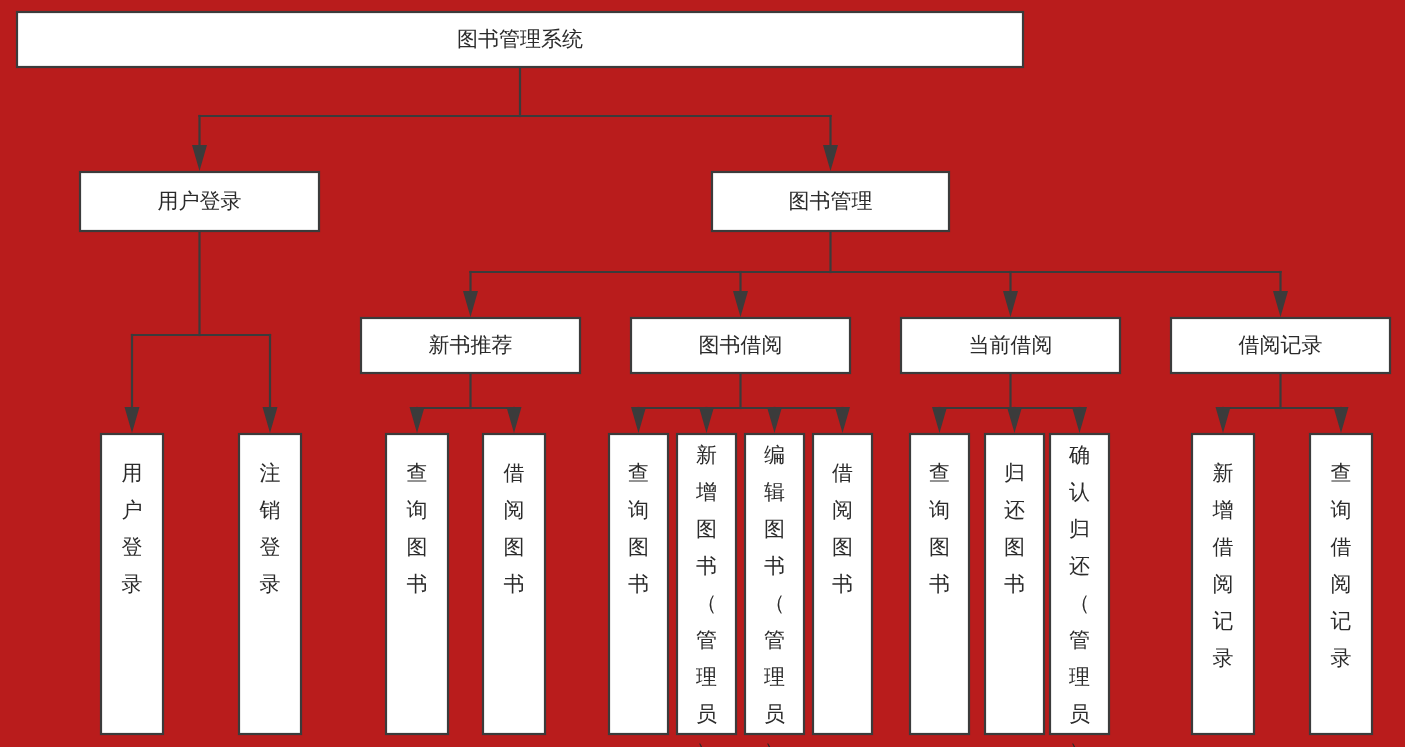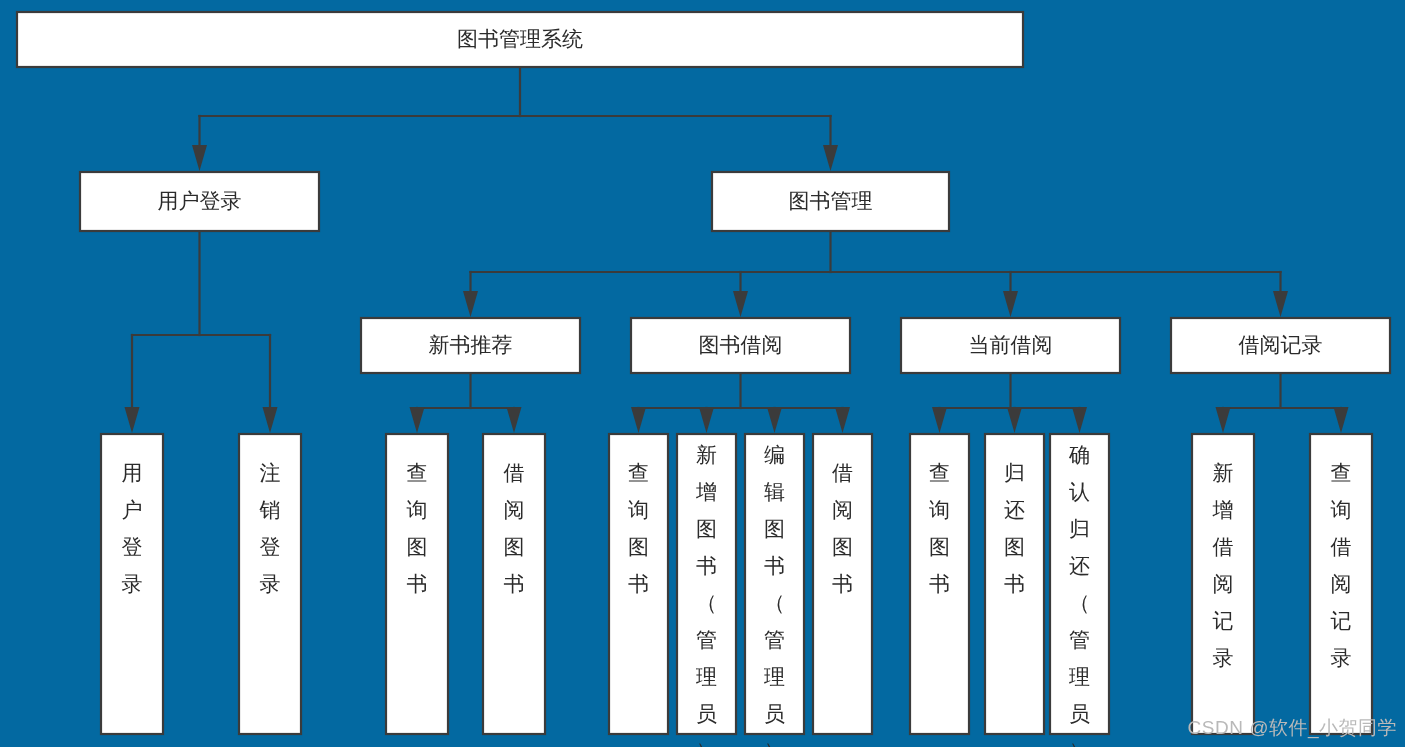--- a/index.html
+++ b/index.html
@@ -8,21 +8,21 @@
     padding: 0;
     background: #ffffff;
   }
   body {
     font-family: "Liberation Sans", "DejaVu Sans", sans-serif;
   }
   #diagram-root {
     position: relative;
     width: 1405px;
     height: 747px;
-    background: #0369a1;
+    background: #b91c1c;
     overflow: hidden;
   }
   svg.tree-canvas {
     position: absolute;
     left: 0;
     top: 0;
     width: 1405px;
     height: 747px;
     display: block;
   }
@@ -200,14 +200,13 @@
         <g>
           <rect class="node-box" x="1192" y="434" width="62" height="300"></rect>
           <text class="node-label vertical" x="1223" y="0"><tspan x="1223" y="474">新</tspan><tspan x="1223" y="511">增</tspan><tspan x="1223" y="548">借</tspan><tspan x="1223" y="585">阅</tspan><tspan x="1223" y="622">记</tspan><tspan x="1223" y="659">录</tspan></text>
         </g>
         <g>
           <rect class="node-box" x="1310" y="434" width="62" height="300"></rect>
           <text class="node-label vertical" x="1341" y="0"><tspan x="1341" y="474">查</tspan><tspan x="1341" y="511">询</tspan><tspan x="1341" y="548">借</tspan><tspan x="1341" y="585">阅</tspan><tspan x="1341" y="622">记</tspan><tspan x="1341" y="659">录</tspan></text>
         </g>
       </g>
   </svg>
-  <div class="watermark-text">CSDN @软件_小贺同学</div>
 </div>
 
 </body></html>

